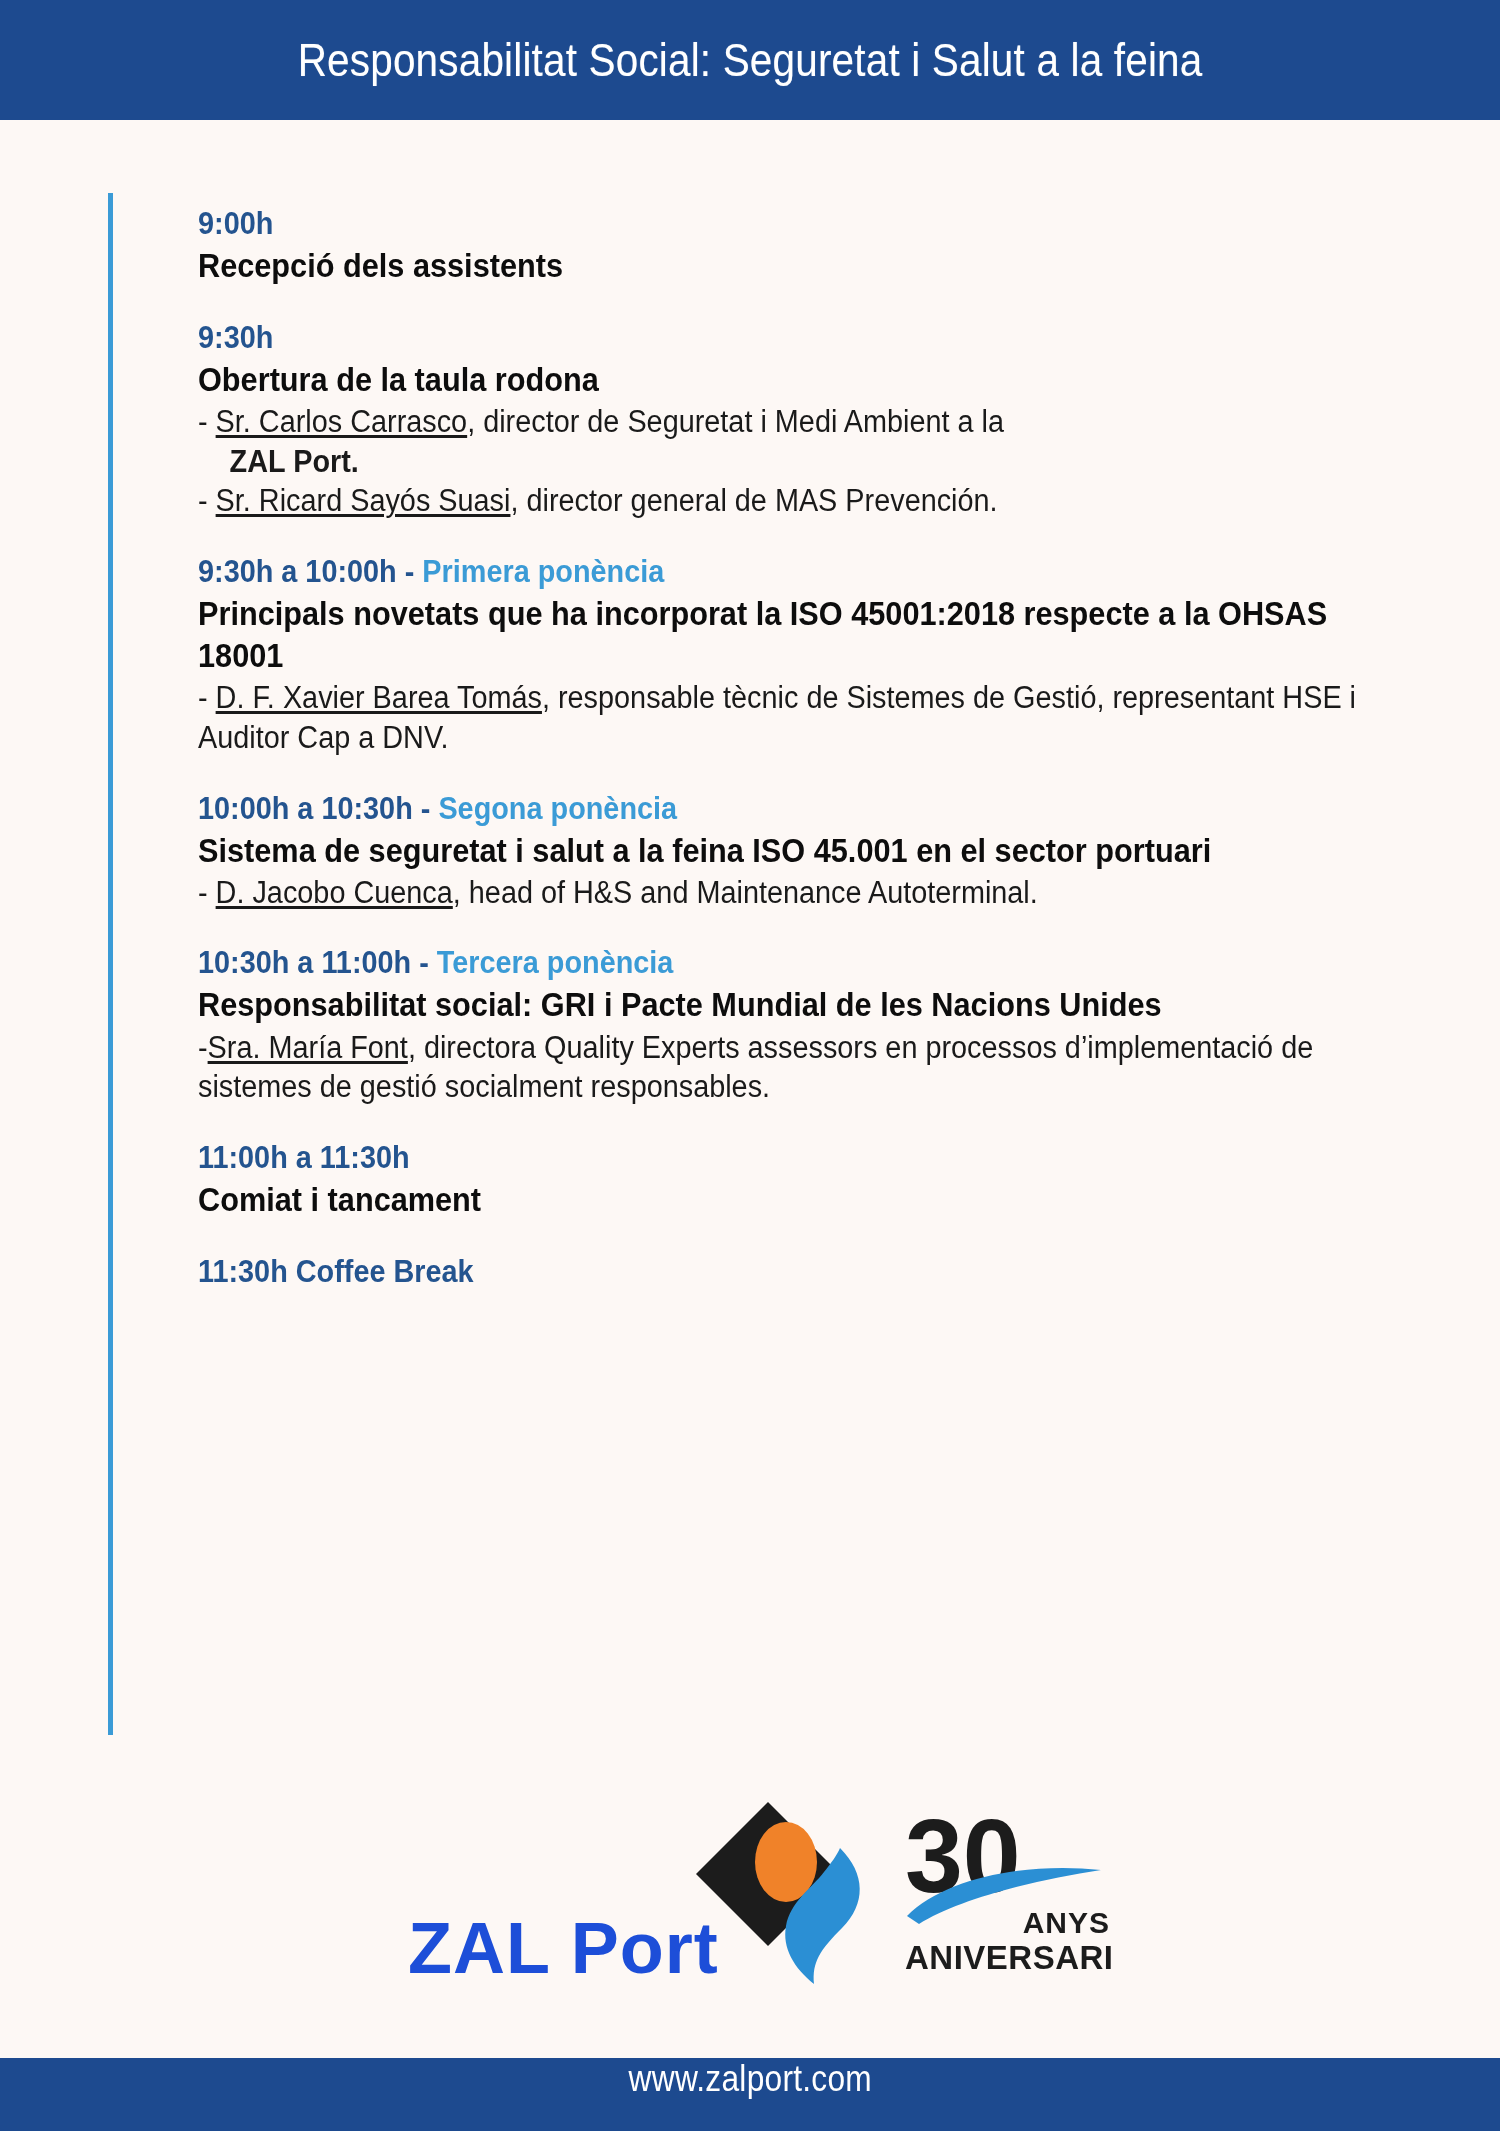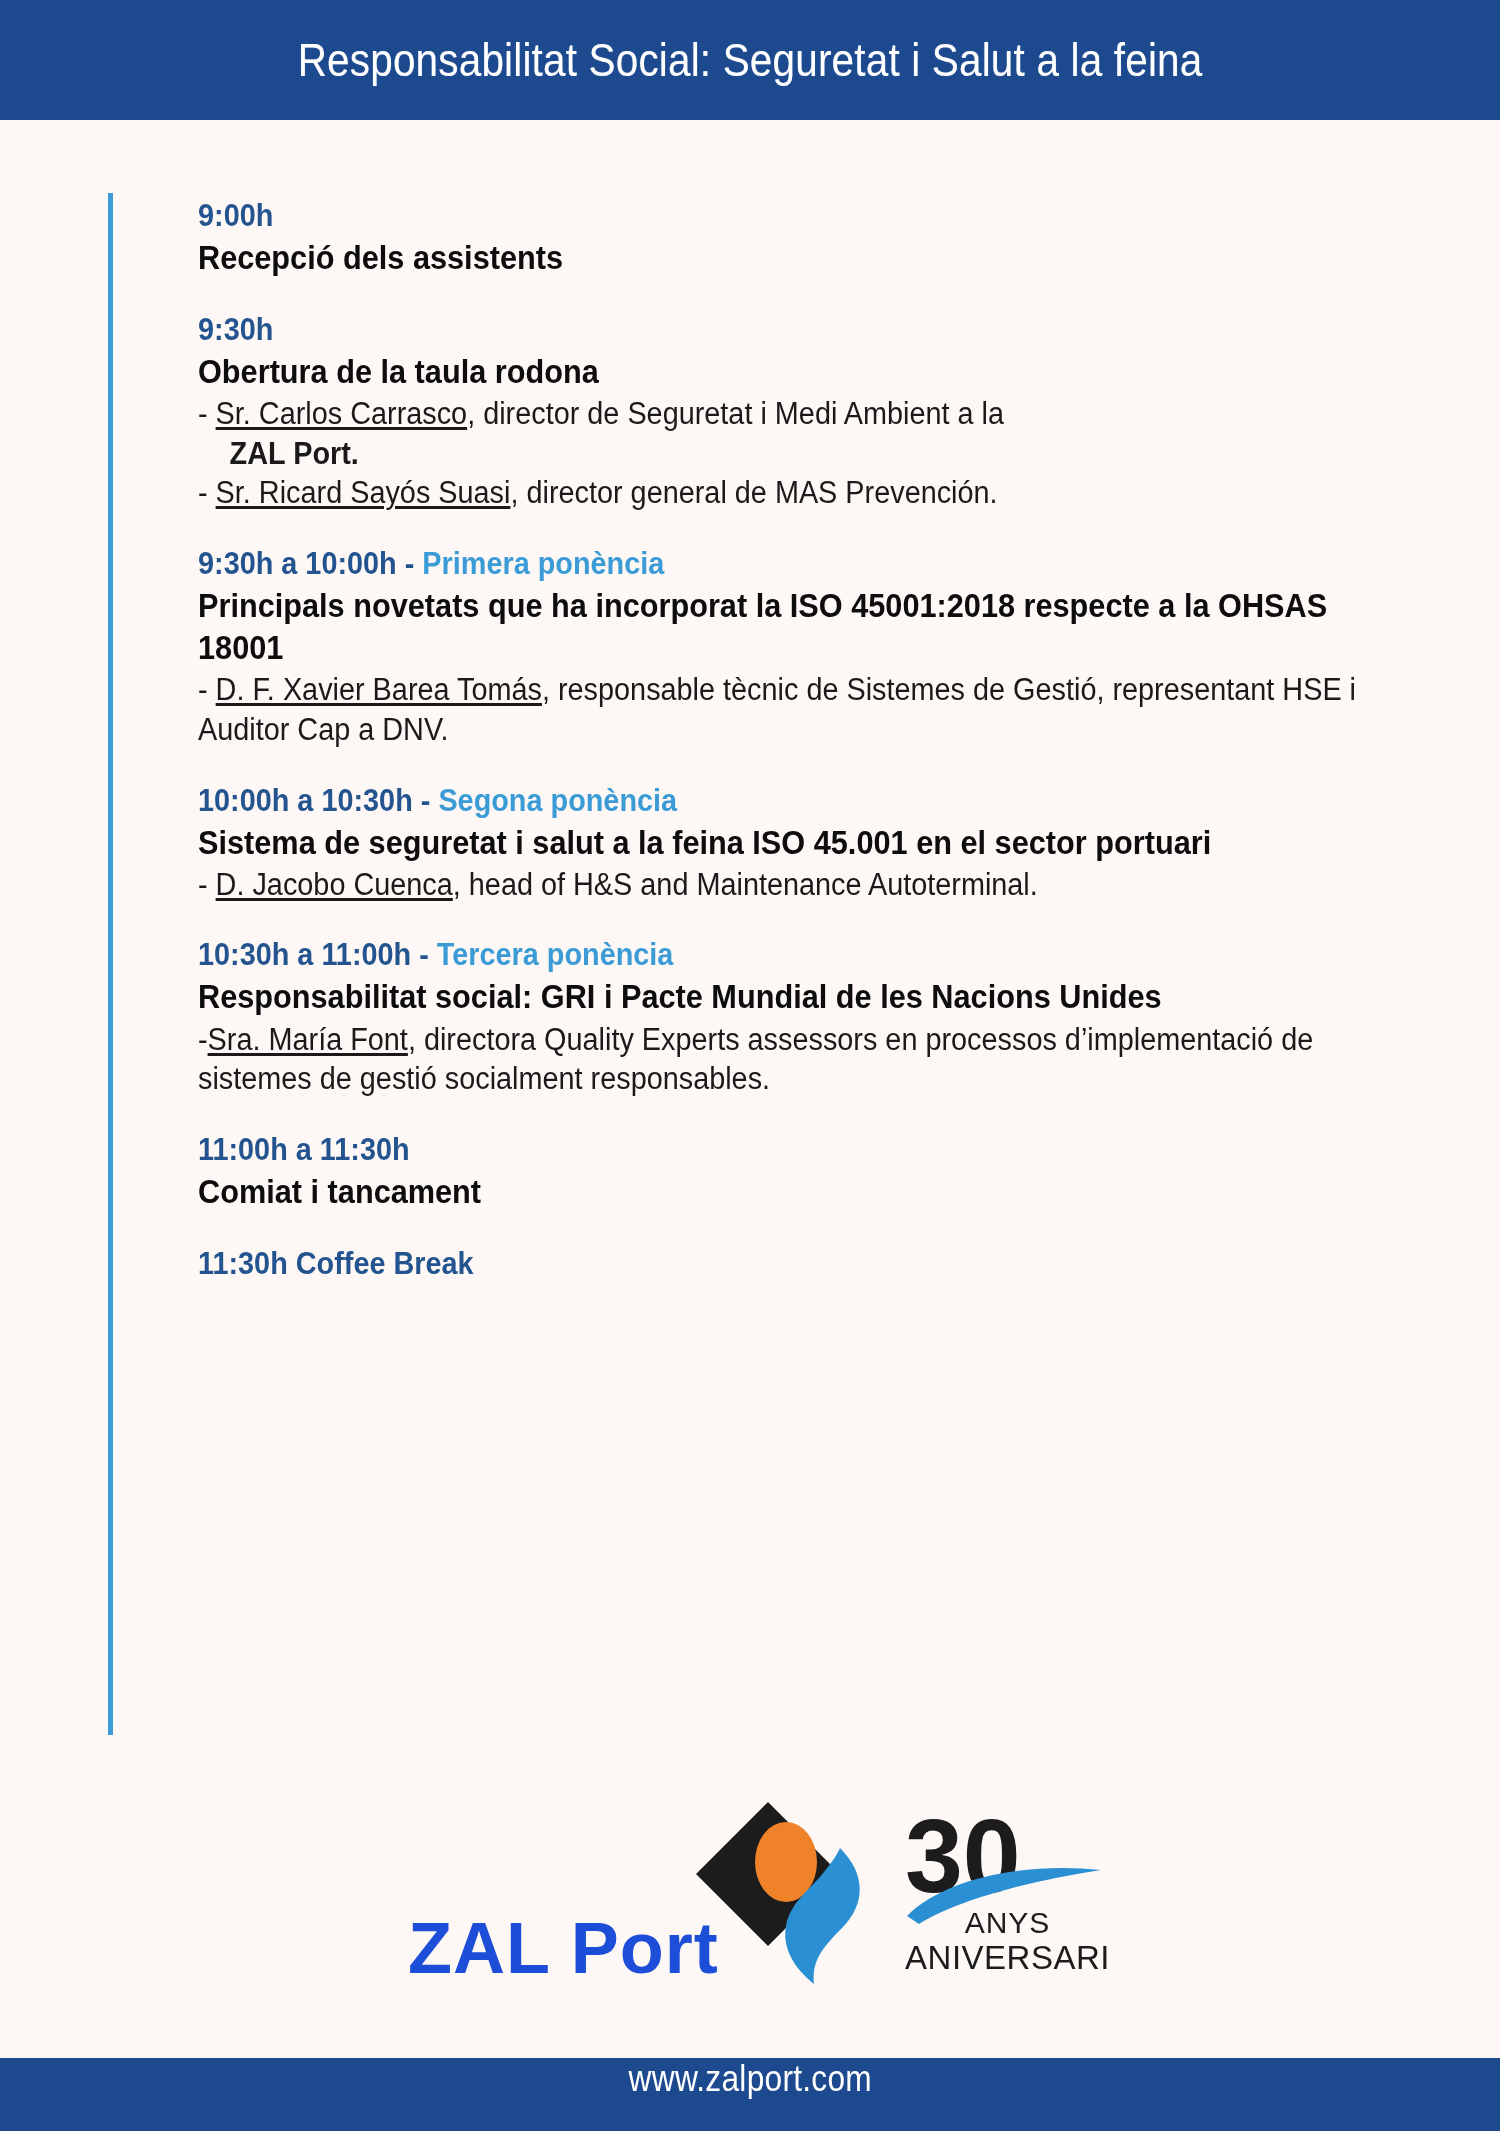--- a/index.html
+++ b/index.html
@@ -48,21 +48,21 @@
   .agenda-rule {
     position: absolute;
     top: 0;
     left: 0;
     width: 5px;
     height: 1542px;
     background: #3b9bd6;
   }
   .agenda-list {
     position: absolute;
-    top: 4px;
+    top: 12px;
     left: 90px;
     width: 1250px;
   }
 
   .agenda-block {
     margin-bottom: 32px;
   }
   .agenda-block:last-child { margin-bottom: 0; }
 
   .block-time {
@@ -151,23 +151,23 @@
     left: 515px;
     top: 22px;
     width: 205px;
     height: 175px;
   }
   .anniv-text {
     position: absolute;
     left: 0;
     top: 104px;
     width: 205px;
-    text-align: center;
+    text-align: right;
     color: #1c1c1c;
-    font-weight: normal;
+    font-weight: bold;
     line-height: 1.0;
   }
   .anniv-anys { font-size: 30px; letter-spacing: 1px; display:block; }
   .anniv-aniversari { font-size: 33px; letter-spacing: 0.5px; display:block; margin-top: 3px;}
 
   
   .footer-bar {
     position: absolute;
     left: 0;
     top: 2058px;

